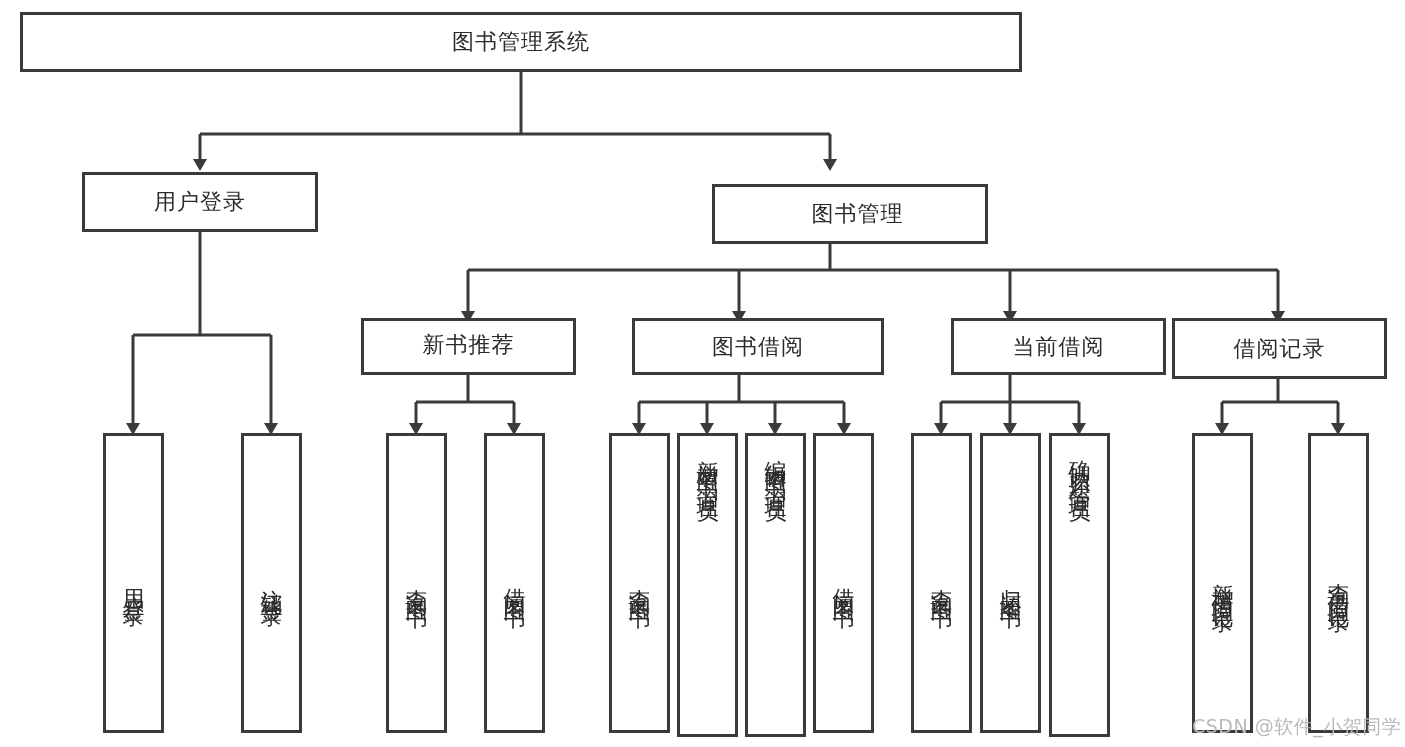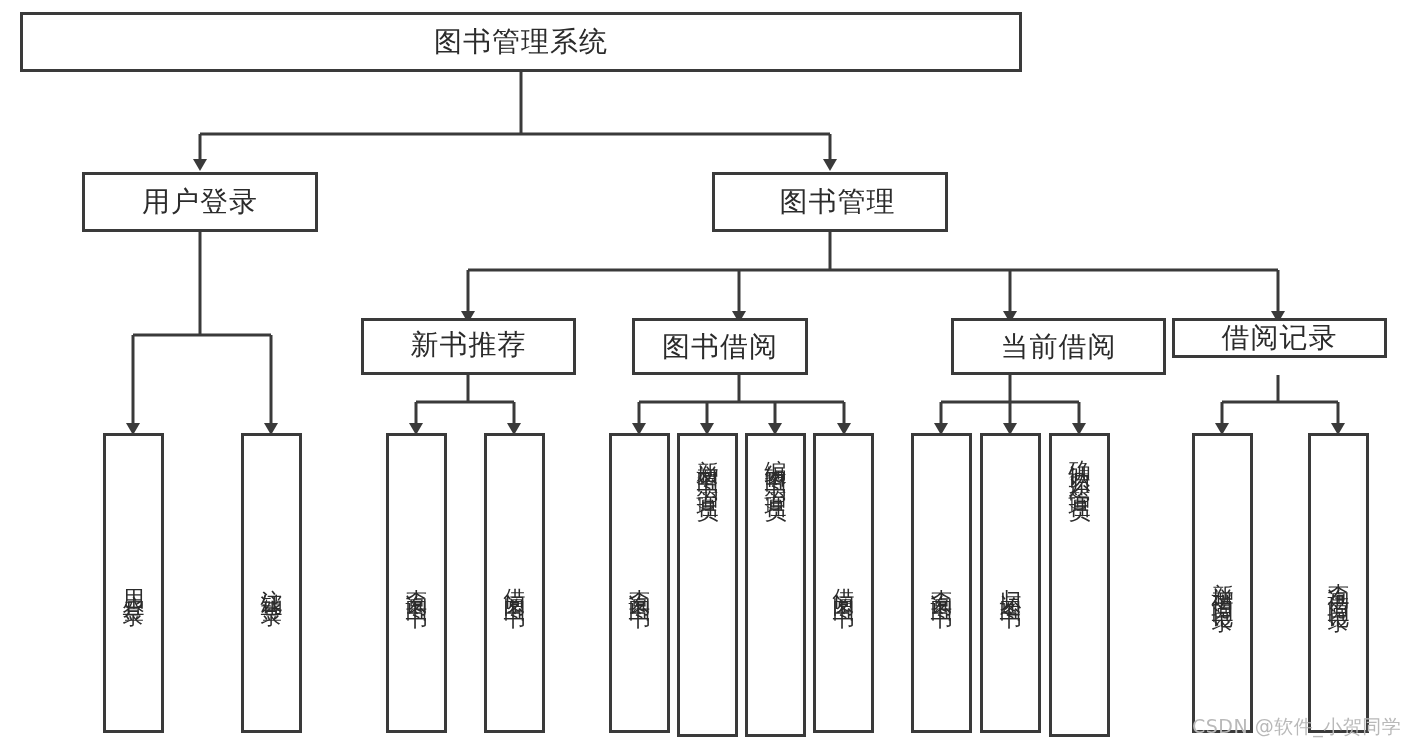--- a/index.html
+++ b/index.html
@@ -34,21 +34,21 @@
     position: absolute;
     box-sizing: border-box;
     background: #ffffff;
     border: 3px solid #3a3a3a;
     display: flex;
     align-items: center;
     justify-content: center;
   }
   .node-label {
     color: #2b2b2b;
-    font-size: 28px;
+    font-size: 22px;
     line-height: 1.18;
     letter-spacing: 1px;
     white-space: nowrap;
     text-align: center;
   }
   .node-box.vertical {
     align-items: flex-start;
     justify-content: center;
     padding-top: 6px;
   }
@@ -147,37 +147,37 @@
   </svg>
 
   <div class="node-box" style="left:20px; top:12px; width:1002px; height:60px;">
     <span class="node-label">图书管理系统</span>
   </div>
 
   <div class="node-box" style="left:82px; top:172px; width:236px; height:60px;">
     <span class="node-label">用户登录</span>
   </div>
 
-  <div class="node-box" style="left:712px; top:172px; width:236px; height:60px;padding-left:15px;">
+  <div class="node-box" style="left:712px; top:184px; width:276px; height:60px;padding-left:15px;">
     <span class="node-label">图书管理</span>
   </div>
 
   <div class="node-box" style="left:361px; top:318px; width:215px; height:57px;font-family:Liberation Mono, monospace;">
     <span class="node-label">新书推荐</span>
   </div>
 
-  <div class="node-box" style="left:632px; top:318px; width:176px; height:57px;">
+  <div class="node-box" style="left:632px; top:318px; width:252px; height:57px;">
     <span class="node-label">图书借阅</span>
   </div>
 
   <div class="node-box" style="left:903px; top:318px; width:215px; height:57px;margin-left:48px;">
     <span class="node-label">当前借阅</span>
   </div>
 
-  <div class="node-box" style="left:1172px; top:318px; width:215px; height:40px;">
+  <div class="node-box" style="left:1172px; top:318px; width:215px; height:61px;">
     <span class="node-label">借阅记录</span>
   </div>
 
   <div class="node-box vertical centered" style="left:103px; top:433px; width:61px; height:300px;">
     <span class="node-label">用户登录</span>
   </div>
 
   <div class="node-box vertical centered" style="left:241px; top:433px; width:61px; height:300px;">
     <span class="node-label">注销登录</span>
   </div>

